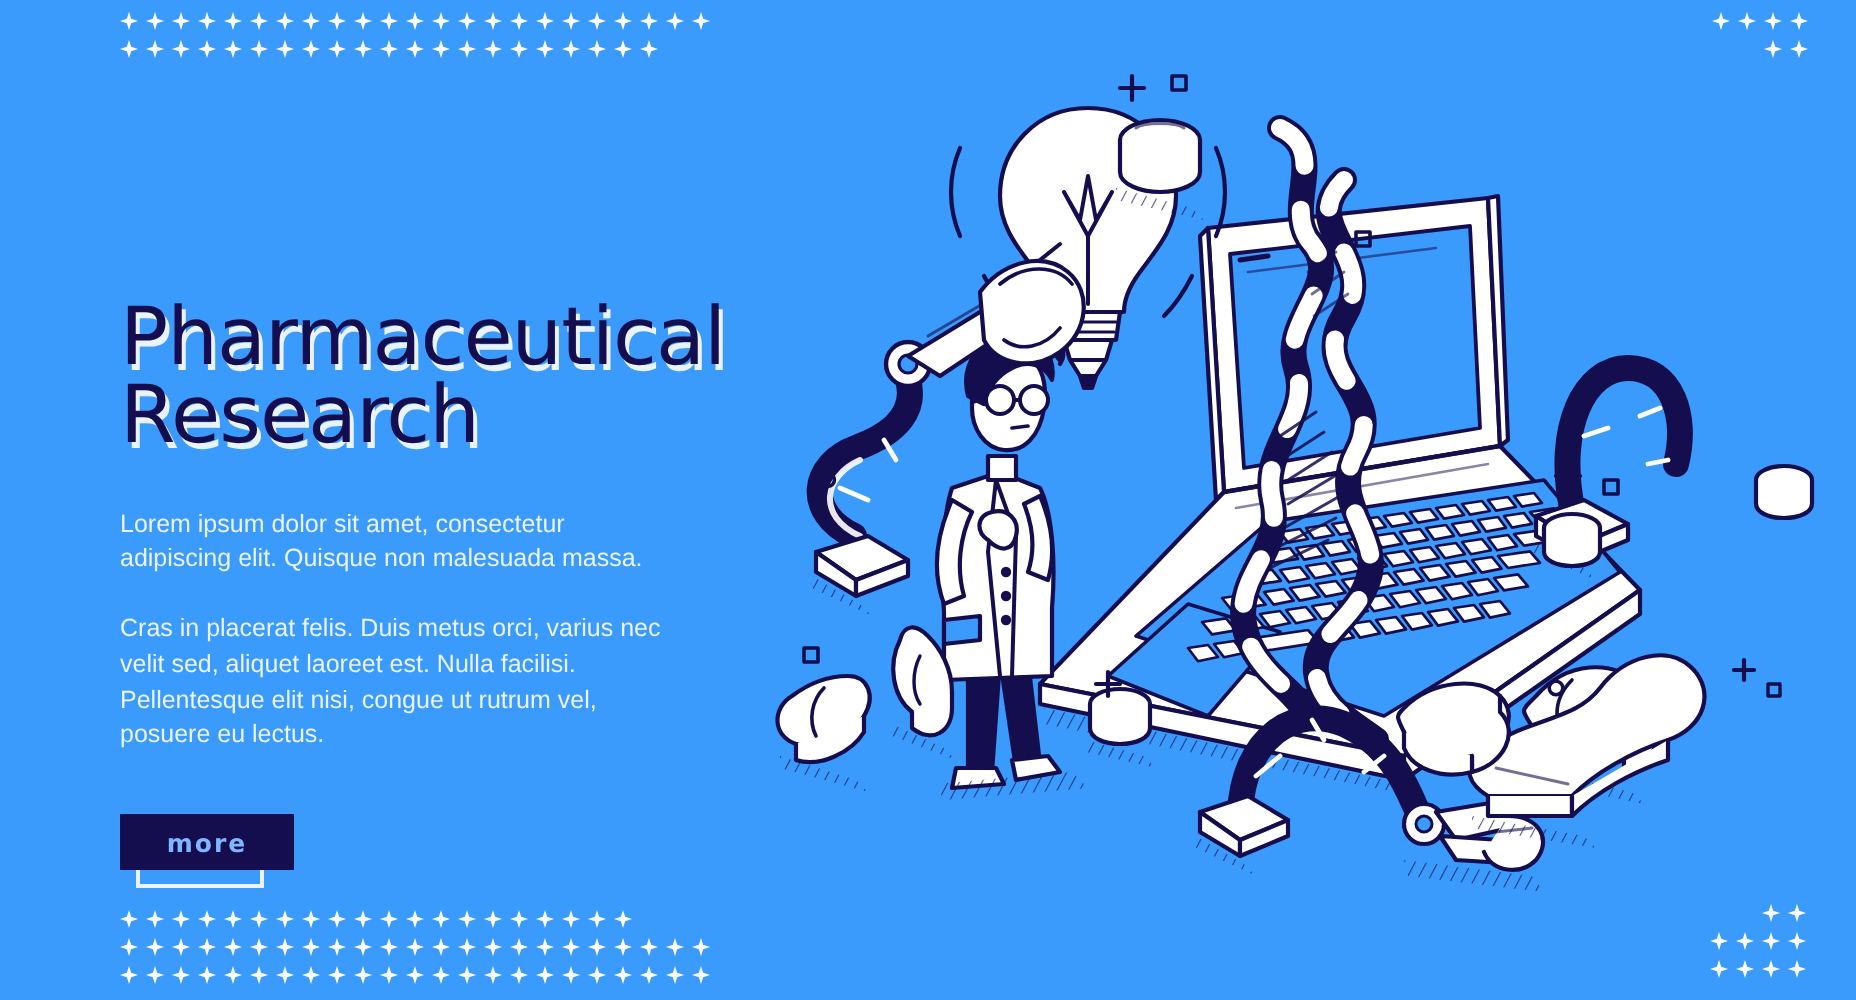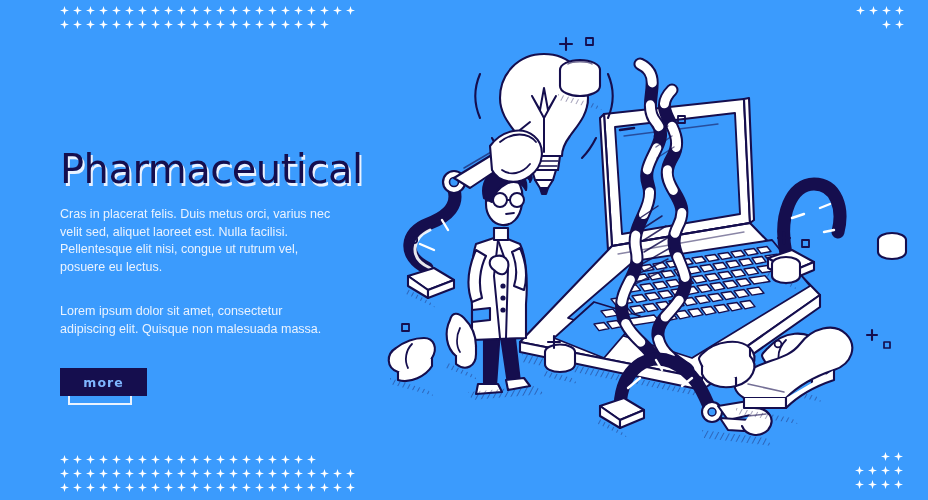--- a/index.html
+++ b/index.html
@@ -211,23 +211,24 @@
       <div class="dot"></div>
       <div class="dot"></div>
       <div class="dot"></div>
       <div class="dot"></div>
       <div class="dot"></div>
     </div>
 
   <div class="content">
     <h1 class="headline">
       <span>Pharmaceutical</span>
+      <span class="l2">Research</span>
     </h1>
+    <p class="para first">Lorem ipsum dolor sit amet, consectetur adipiscing elit. Quisque non malesuada massa.</p>
     <p class="para second">Cras in placerat felis. Duis metus orci, varius nec velit sed, aliquet laoreet est. Nulla facilisi. Pellentesque elit nisi, congue ut rutrum vel, posuere eu lectus.</p>
-    <p class="para first">Lorem ipsum dolor sit amet, consectetur adipiscing elit. Quisque non malesuada massa.</p>
 
     <div class="btn-wrap">
       <div class="btn-frame"></div>
       <button class="btn">more</button>
     </div>
   </div>
 
   <div id="illustration">
     <svg width="556" height="462" viewBox="0 0 556 462" fill="none">
       <defs>

